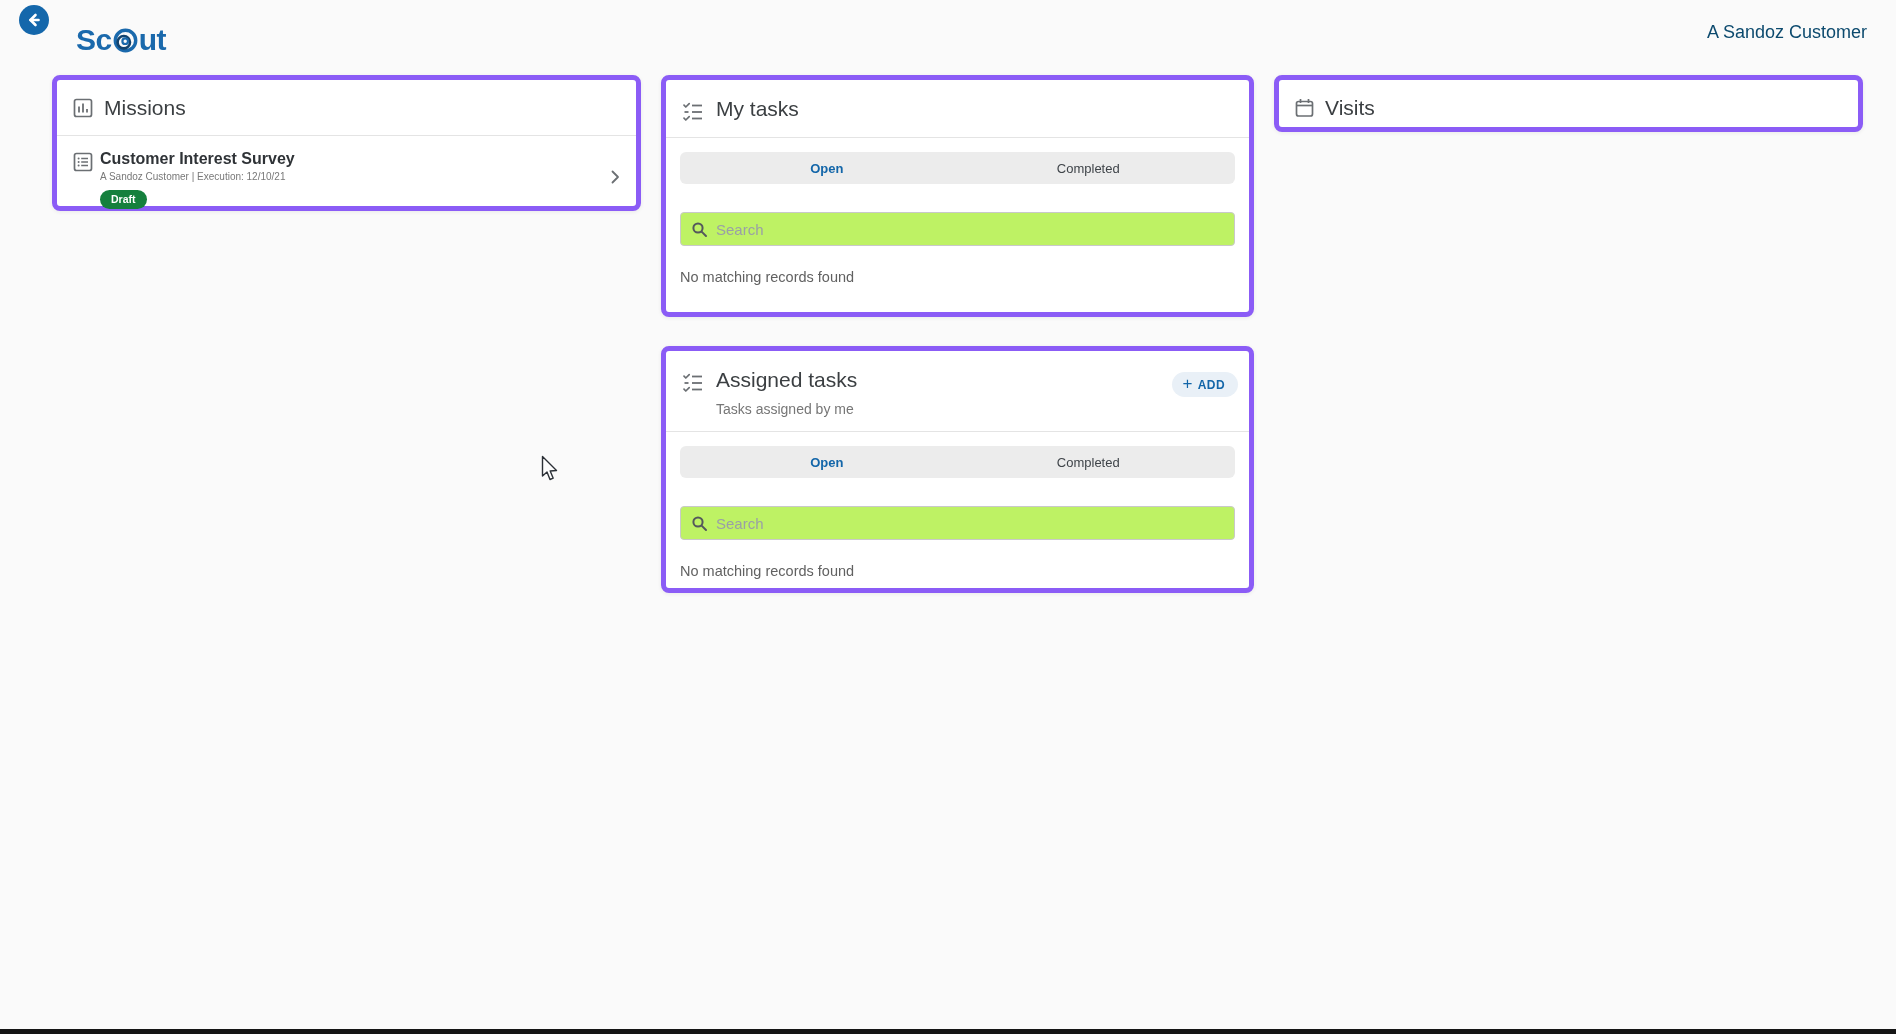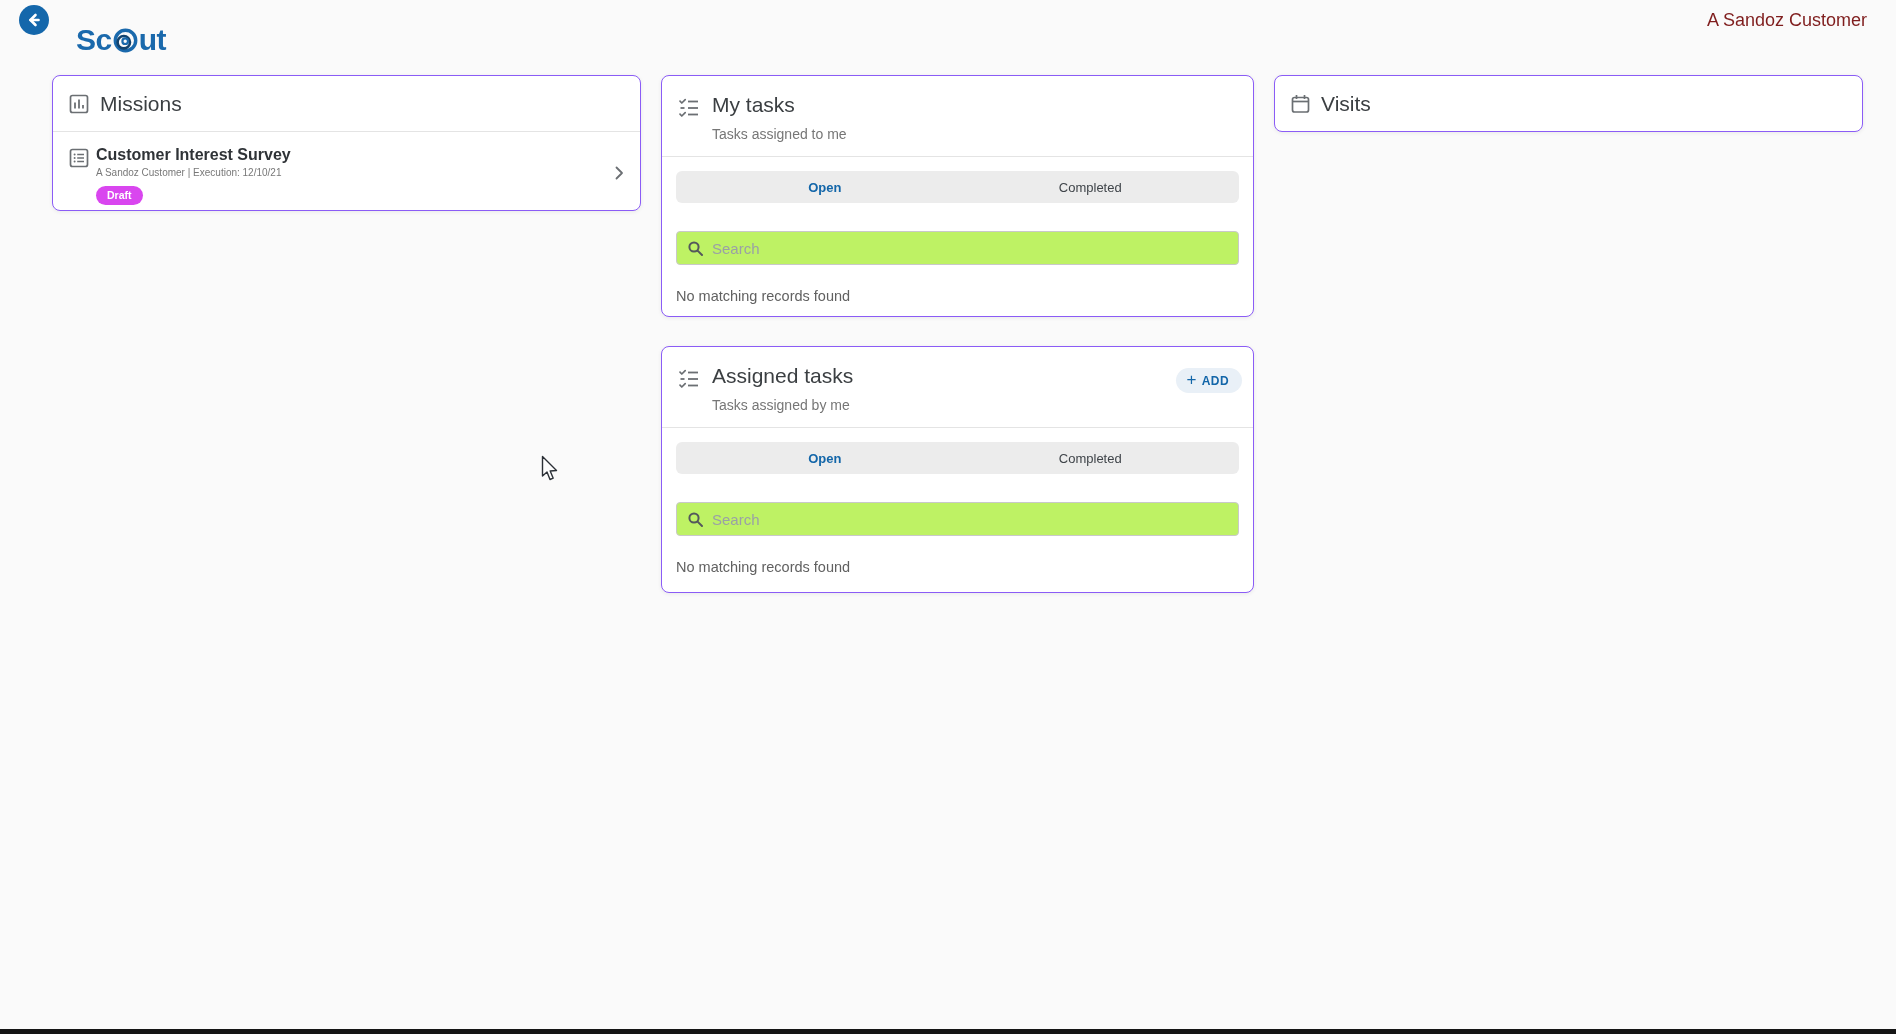--- a/index.html
+++ b/index.html
@@ -16,29 +16,29 @@
   .back-btn {
     position: absolute; left: 19px; top: 5px;
     width: 30px; height: 30px; border-radius: 50%;
     background: #1467ab; border: none; cursor: pointer;
     display: flex; align-items: center; justify-content: center;
   }
   .logo { position: absolute; left: 76px; top: 20px; display: flex; align-items: center;
     font-weight: 700; font-size: 30px; letter-spacing: -0.5px; color: #1a69ac; }
   .logo .o-swirl { display: inline-block; margin: 6px 1px 0 1px; }
   .header-user {
-    position: absolute; top: 10px; right: 29px;
-    font-size: 18px; color: #7f1d1d;
+    position: absolute; top: 22px; right: 29px;
+    font-size: 18px; color: #0c4a6e;
   }
 
   
   .card {
     position: absolute; background: #ffffff;
     border-radius: 8px;
-    border: 1px solid #8b5cf6;
+    border: 5px solid #8b5cf6;
     box-shadow: 0 1px 4px rgba(0,0,0,0.07);
   }
   .card-missions { left: 52px; top: 75px; width: 589px; height: 136px; }
   .card-mytasks  { left: 661px; top: 75px; width: 593px; height: 242px; }
   .card-assigned { left: 661px; top: 346px; width: 593px; height: 247px; }
   .card-visits   { left: 1274px; top: 75px; width: 589px; height: 57px; }
 
   .card-head {
     display: flex; align-items: center; padding: 0 16px; height: 55px;
   }
@@ -54,21 +54,21 @@
 
   
   .mission-item { position: relative; display: flex; align-items: flex-start;
     padding: 14px 40px 12px 16px; cursor: pointer; }
   .mission-item .item-icon { margin-top: 2px; display: flex; }
   .mission-text { margin-left: 7px; }
   .mission-title { font-size: 16px; font-weight: 700; color: #2f3337; }
   .mission-sub { font-size: 10px; color: #787878; margin-top: 3px; }
   .badge-draft {
     display: inline-block; margin-top: 8px;
-    background: #d946ef; color: #ffffff;
+    background: #15803d; color: #ffffff;
     font-size: 10.5px; font-weight: 700;
     padding: 3px 11px 4px; border-radius: 10px;
   }
   .chevron { position: absolute; right: 13px; top: 33px; }
 
   
   .card-body { padding: 0 14px; }
   .toggle {
     margin-top: 14px; height: 32px; background: #ececec; border-radius: 6px;
     display: flex; padding: 16px; cursor: pointer;
@@ -182,21 +182,20 @@
             <path d="M2 4.2 L3.8 6 L7.2 2.6" stroke="#6b6f73" stroke-width="1.7" fill="none" stroke-linecap="round" stroke-linejoin="round"></path>
             <line x1="10" y1="4.5" x2="20" y2="4.5" stroke="#6b6f73" stroke-width="1.8"></line>
             <line x1="2.5" y1="11" x2="6.5" y2="11" stroke="#6b6f73" stroke-width="1.8"></line>
             <line x1="10" y1="11" x2="20" y2="11" stroke="#6b6f73" stroke-width="1.8"></line>
             <path d="M2 17.2 L3.8 19 L7.2 15.6" stroke="#6b6f73" stroke-width="1.7" fill="none" stroke-linecap="round" stroke-linejoin="round"></path>
             <line x1="10" y1="17.5" x2="20" y2="17.5" stroke="#6b6f73" stroke-width="1.8"></line>
           </svg>
       </span>
       <h2 class="card-title">My tasks</h2>
     </div>
-    <div class="task-sub">Tasks assigned to me</div>
   </div>
   <div class="divider"></div>
   <div class="card-body">
     <div class="toggle">
       <div class="toggle-seg active">Open</div>
       <div class="toggle-seg">Completed</div>
     </div>
     <div class="search-box">
       <span class="search-icon">
         <svg width="17" height="17" viewBox="0 0 17 17">

